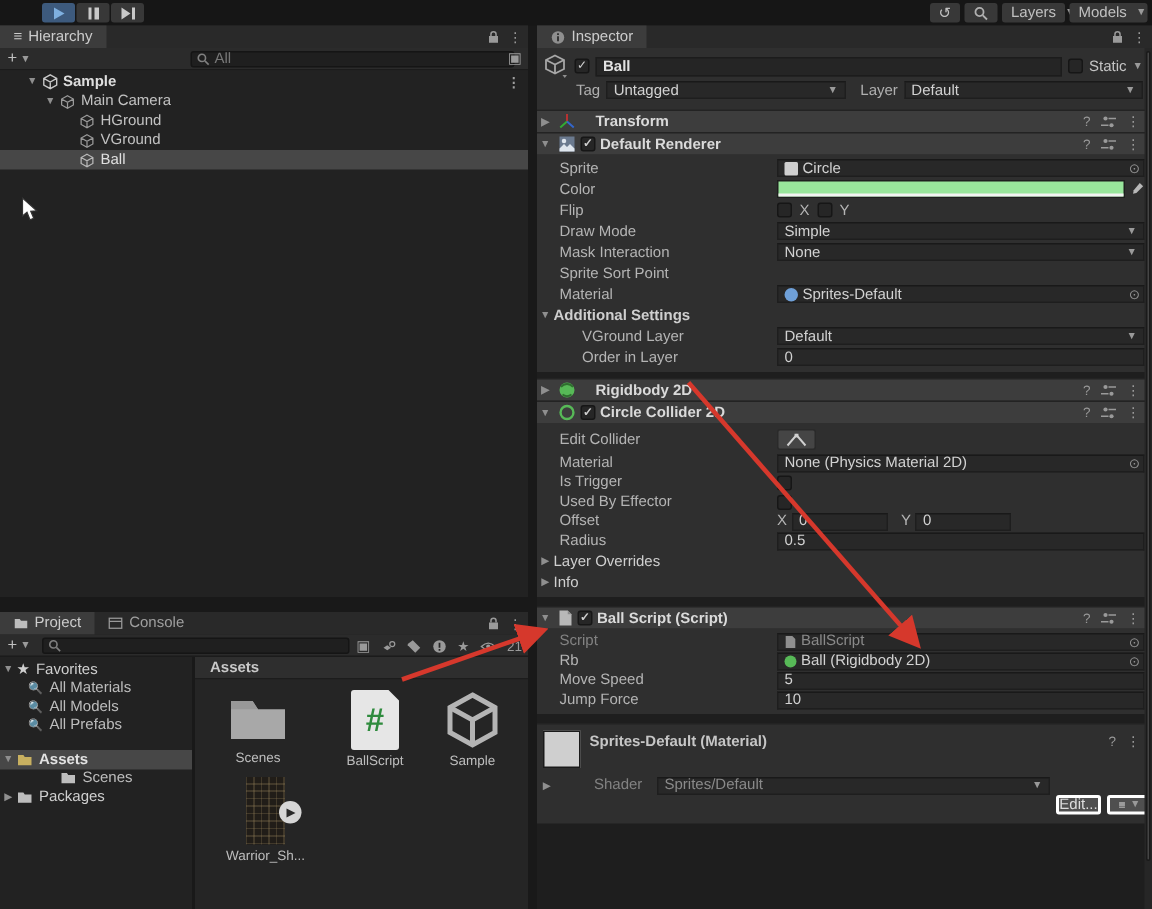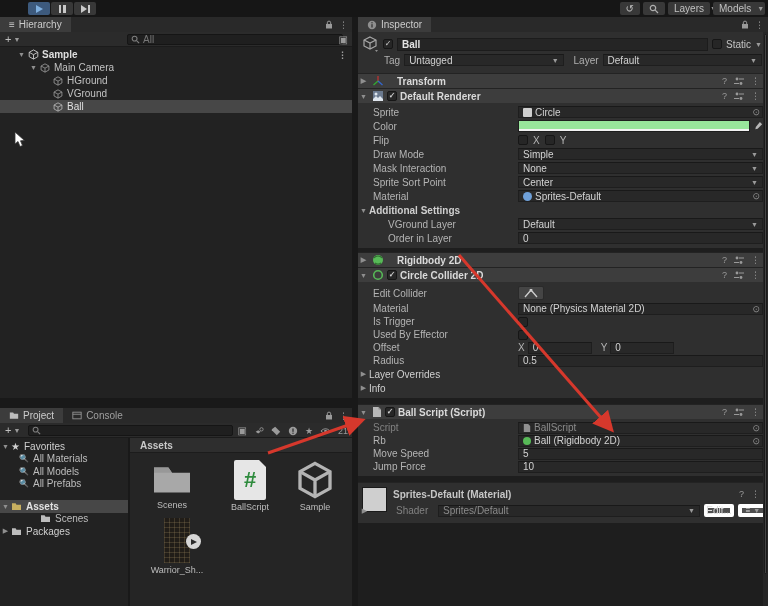--- a/index.html
+++ b/index.html
@@ -99,21 +99,21 @@
   .foldrow.b { font-weight:bold; }
   .darkgap { background:#1e1e1e; height:4px; }
   .editbtn { width:26px; height:14px; background:#454545; border:1px solid #2a2a2a; border-radius:2px; display:flex; align-items:center; justify-content:center; }
   .matsec { background:#2f2f2f; border-top:1px solid #232323; padding:4px 0 6px 4px; position:relative; }
   .matrow1 { display:flex; gap:6px; }
   .thumb { width:25px; height:25px; background:#cfcfcf; border:1px solid #1a1a1a; flex:none; }
   .mattitle { color:#c6c6c6; font-weight:bold; padding-top:2px; }
   .matic { position:absolute; right:8px; top:6px; display:flex; gap:7px; color:#9a9a9a; }
   .shaderrow { display:flex; align-items:center; margin-top:-8px; gap:4px; }
   .shaderrow .sl { color:#828282; width:38px; flex:none; }
-  .btn { background:#4f4f4f; border:4px solid #ffffff; border-radius:2px; color:#dcdcdc; display:flex; align-items:center; justify-content:center; }
+  .btn { background:#4f4f4f; border:2px solid #ffffff; border-radius:2px; color:#dcdcdc; display:flex; align-items:center; justify-content:center;margin-top:26px; }
   .addwrap { display:flex; justify-content:center; margin-top:18px; }
   .addbtn { width:158px; height:16px; }
 
   .qicon { font-size:8px; color:#8a8a8a; }
   .helpq { font-size:9px; }
   svg { display:block; }
 
   
   #overlay { position:absolute; left:0; top:0; pointer-events:none; z-index:50; }
   #cursor { position:absolute; left:14px; top:131px; z-index:60; pointer-events:none; }
@@ -492,26 +492,20 @@
         <div class="lbl">Mask Interaction</div>
         <div class="val">
             <div class="field">
           <span>None</span>
           <span class="caret">▼</span>
         </div>
           </div>
       </div>
       <div class="prop">
         <div class="lbl">Sprite Sort Point</div>
-        <div class="val">
-            <div class="field">
-          <span>Center</span>
-          <span class="caret">▼</span>
-        </div>
-          </div>
       </div>
       <div class="prop">
         <div class="lbl">Material</div>
         <div class="val">
             <div class="field">
           <span class="mini" style="background:#6fa0d8;border-radius:50%"></span>
           <span>Sprites-Default</span>
           <span class="picker">⊙</span>
         </div>
           </div>

